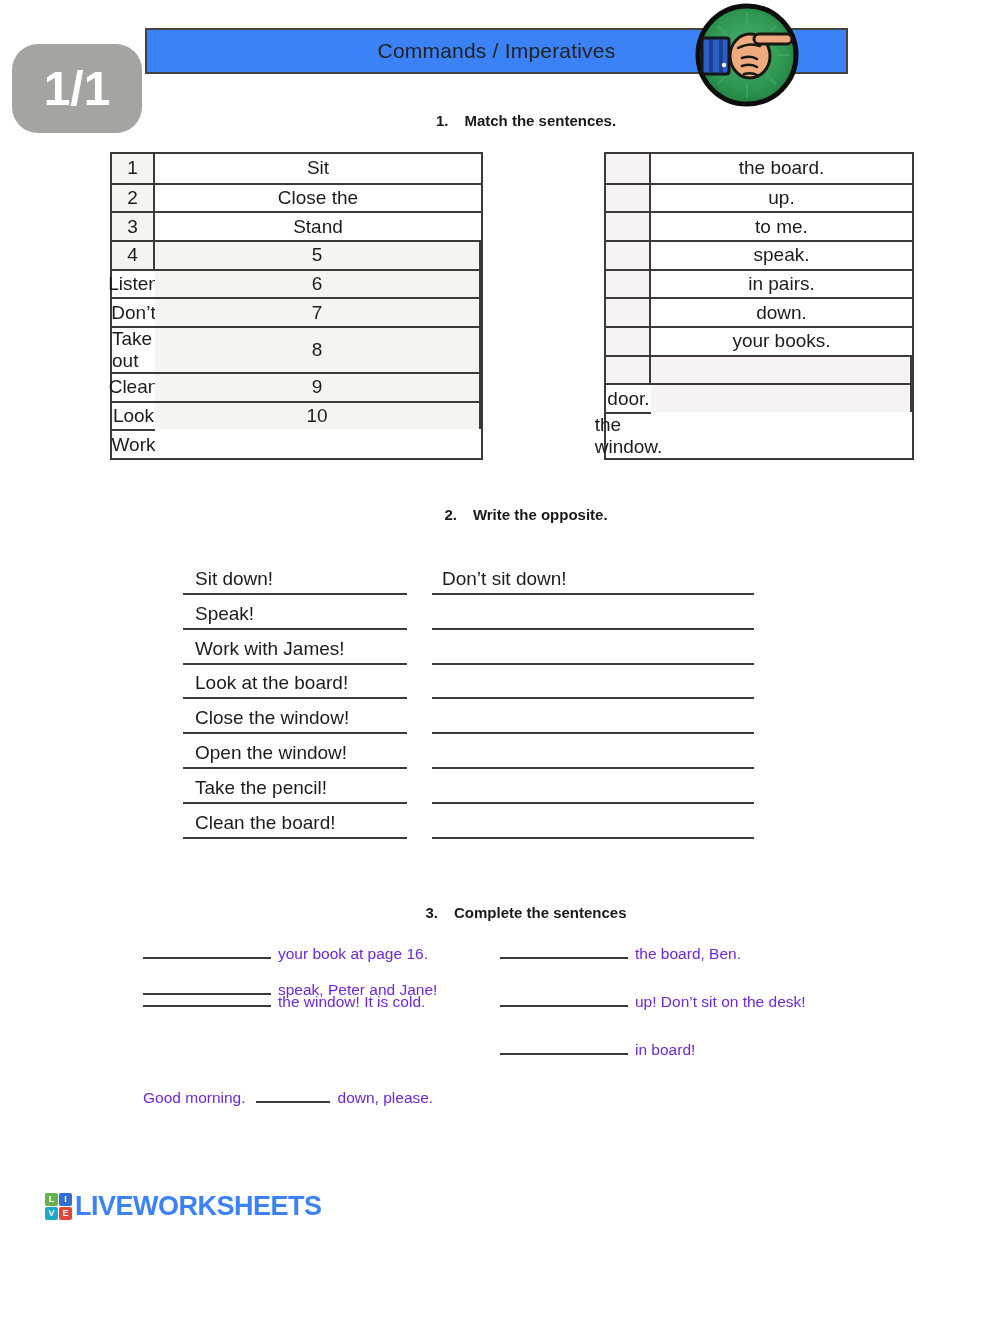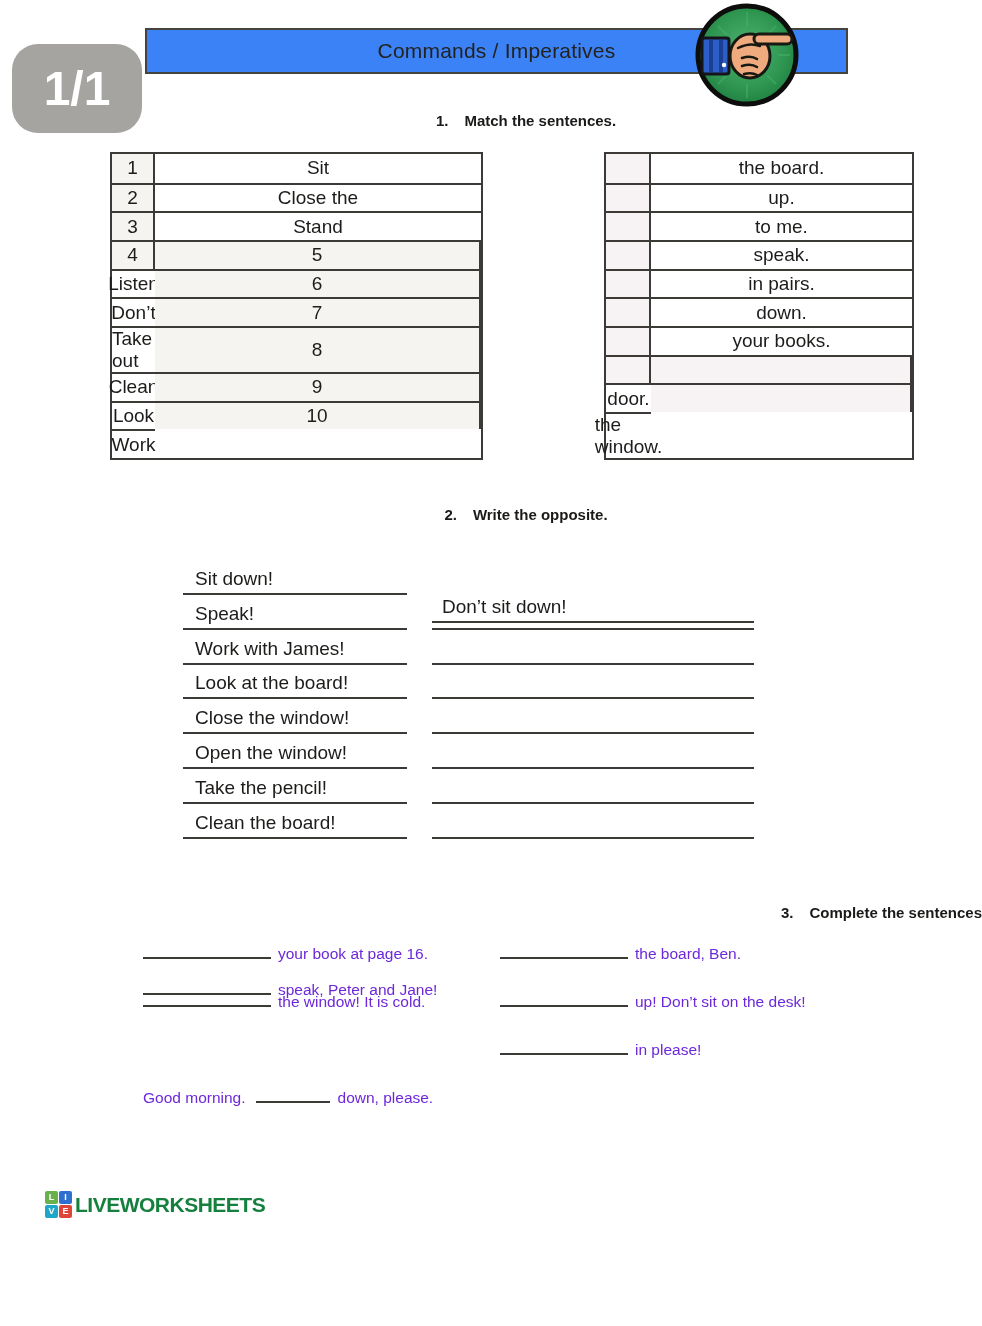--- a/index.html
+++ b/index.html
@@ -44,21 +44,21 @@
   .ex3-row{position:absolute;font-size:15.5px;white-space:nowrap;color:#6d28d9;}
   .blank{display:inline-block;width:128px;height:12px;border-bottom:2px solid #3b3a36;
          vertical-align:baseline;margin-right:7px;}
   .blank.short{width:74px;margin-left:10px;margin-right:8px;}
 
   
   .logo{position:absolute;left:45px;top:1191px;display:flex;align-items:center;gap:3px;}
   .logo-grid{display:grid;grid-template-columns:13px 13px;grid-template-rows:13px 13px;gap:1px;}
   .tile{display:flex;align-items:center;justify-content:center;color:#fff;font-size:9px;
         font-weight:bold;border-radius:2px;line-height:1;}
-  .logo-text{font-size:21px;font-weight:bold;color:#15803d;letter-spacing:-0.5px;}
+  .logo-text{font-size:27px;font-weight:bold;color:#3b82f6;letter-spacing:-0.5px;}
 </style>
 </head>
 <body>
 
 <div class="canvas">
 
   <div class="page-badge">1/1</div>
 
   <div class="header-bar">
     <span class="header-title">Commands / Imperatives</span>
@@ -143,48 +143,48 @@
       <div class="cell keycol"></div>
       <div class="cell">the window.</div>
     </div>
 
   <div class="sec-head" style="top:506px;">
     <span class="num">2.</span><span>Write the opposite.</span>
   </div>
 
   <div id="ex2-zone">
       <div class="ex2-prompt" style="top: 557px;">Sit down!</div>
-      <div class="ex2-answer" style="top: 585px;">Don’t sit down!</div>
+      <div class="ex2-answer" style="top: 557px;">Don’t sit down!</div>
       <div class="ex2-prompt" style="top: 592px;">Speak!</div>
       <div class="ex2-answer" style="top: 592px;"></div>
       <div class="ex2-prompt" style="top: 627px;">Work with James!</div>
       <div class="ex2-answer" style="top: 627px;"></div>
       <div class="ex2-prompt" style="top: 661px;">Look at the board!</div>
       <div class="ex2-answer" style="top: 661px;"></div>
       <div class="ex2-prompt" style="top: 696px;">Close the window!</div>
       <div class="ex2-answer" style="top: 696px;"></div>
       <div class="ex2-prompt" style="top: 731px;">Open the window!</div>
       <div class="ex2-answer" style="top: 731px;"></div>
       <div class="ex2-prompt" style="top: 766px;">Take the pencil!</div>
       <div class="ex2-answer" style="top: 766px;"></div>
       <div class="ex2-prompt" style="top: 801px;">Clean the board!</div>
       <div class="ex2-answer" style="top: 801px;"></div>
     </div>
 
-  <div class="sec-head" style="top:904px;text-align:right;">
+  <div class="sec-head" style="top:904px;">
     <span class="num">3.</span><span>Complete the sentences</span>
   </div>
 
   <div id="ex3-zone">
       <div class="ex3-row" style="left: 143px; top: 945px;"><span class="blank"></span><span>your book at page 16.</span></div>
       <div class="ex3-row" style="left: 143px; top: 993px;"><span class="blank"></span><span>the window! It is cold.</span></div>
       <div class="ex3-row" style="left: 143px; top: 981px;"><span class="blank"></span><span>speak, Peter and Jane!</span></div>
       <div class="ex3-row" style="left: 500px; top: 945px;"><span class="blank"></span><span>the board, Ben.</span></div>
       <div class="ex3-row" style="left: 500px; top: 993px;"><span class="blank"></span><span>up! Don’t sit on the desk!</span></div>
-      <div class="ex3-row" style="left: 500px; top: 1041px;"><span class="blank"></span><span>in please!</span></div>
+      <div class="ex3-row" style="left: 500px; top: 1041px;"><span class="blank"></span><span>in board!</span></div>
     </div>
 
   <div class="ex3-row" style="left:143px;top:1089px;">
     <span>Good morning.</span><span class="blank short"></span><span>down, please.</span>
   </div>
 
   <div class="logo">
     <div class="logo-grid" id="logo-grid">
         <div class="tile" style="background: rgb(106, 176, 76);">L</div>
         <div class="tile" style="background: rgb(47, 111, 208);">I</div>

